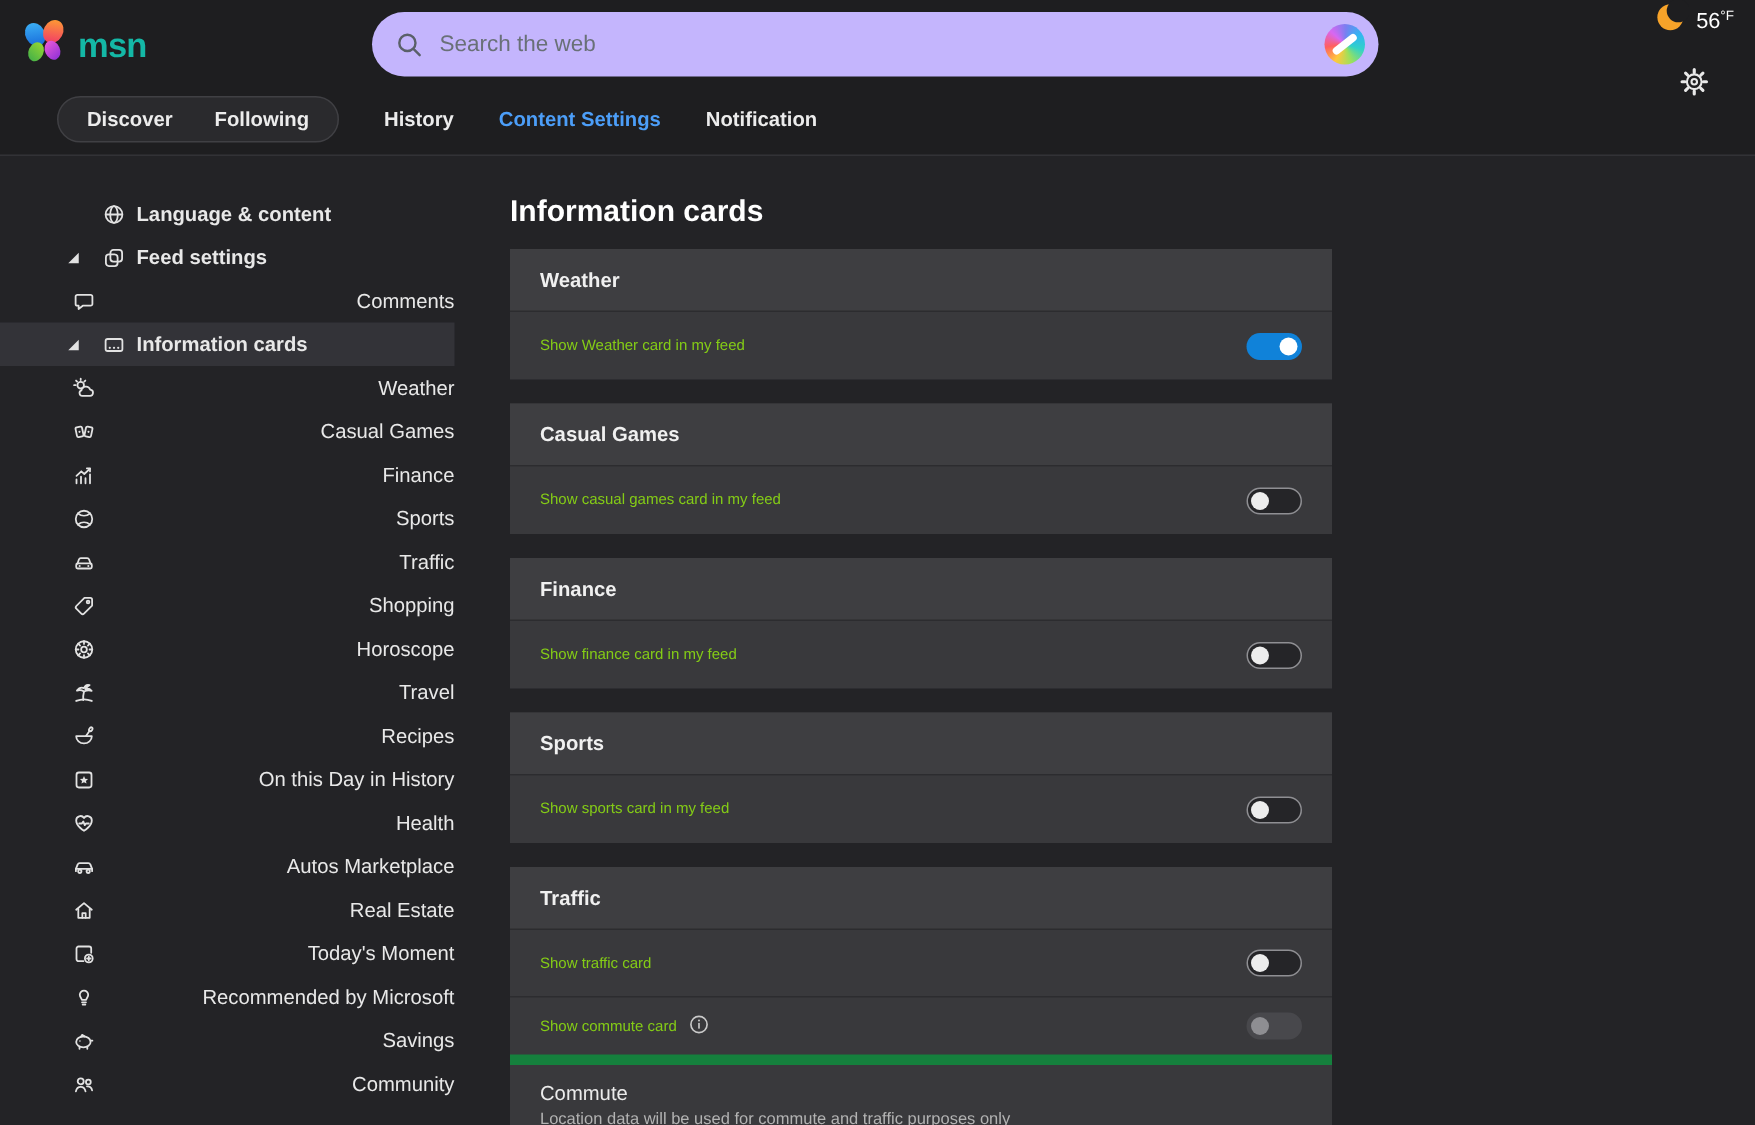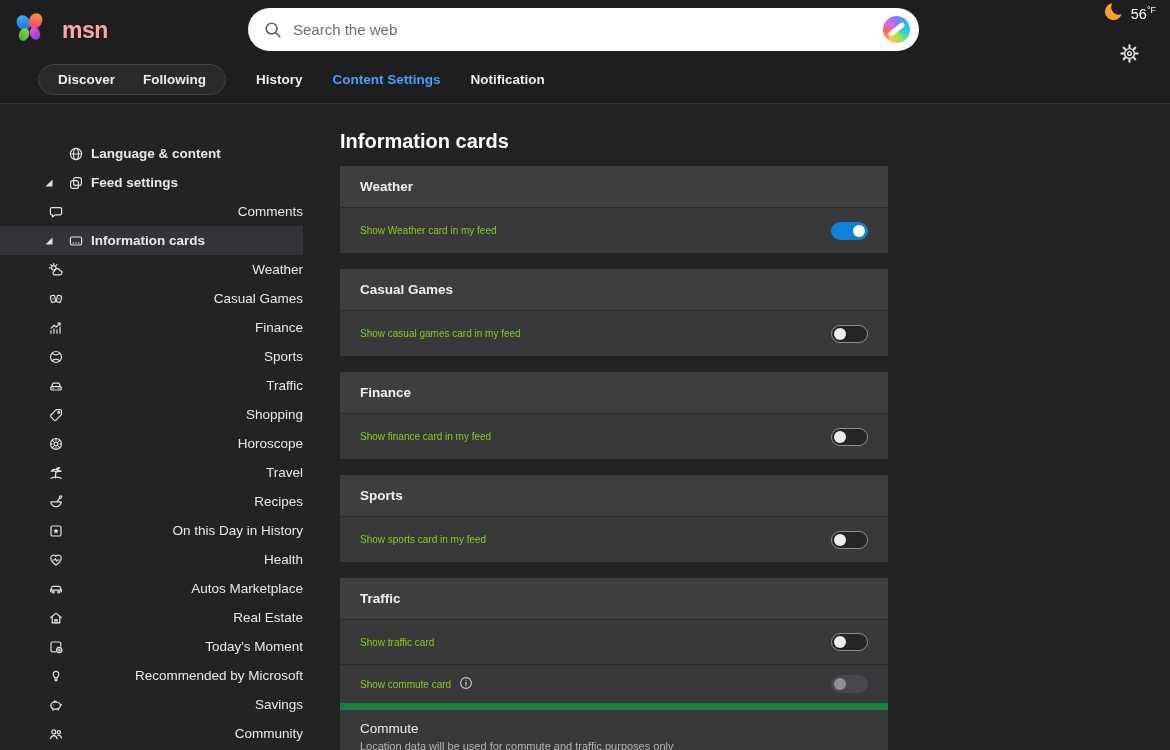--- a/index.html
+++ b/index.html
@@ -14,24 +14,24 @@
   .topbar { position:absolute; top:0; left:0; right:0; height:103px; background:#1e1e20; }
   .divider { position:absolute; top:103px; left:0; right:0; height:1px; background:#323236; }
 
   .logo { position:absolute; left:16px; top:13px; display:flex; align-items:center; cursor:pointer; }
   .butterfly { position:relative; width:32px; height:34px; }
   .petal { position:absolute; border-radius:50%; }
   .petal.blue   { left:1px;  top:2px;  width:13px; height:16px; background:linear-gradient(200deg,#3fb6f7,#1464d8); transform:rotate(-28deg); }
   .petal.orange { left:13px; top:0;    width:13px; height:16px; background:linear-gradient(160deg,#ffa32e,#f0326e); transform:rotate(28deg); }
   .petal.green  { left:3px;  top:15px; width:10px; height:13px; background:linear-gradient(20deg,#3fae49,#9ad932); transform:rotate(24deg); }
   .petal.purple { left:14px; top:14px; width:10px; height:13px; background:linear-gradient(340deg,#8b2fd6,#ef5cd8); transform:rotate(-24deg); }
-  .logo-text { color:#fca5a5; font-size:23px; font-weight:700; letter-spacing:-0.5px; margin-left:14px; }
+  .logo-text { color:#14b8a6; font-size:23px; font-weight:700; letter-spacing:-0.5px; margin-left:4px; }
 
   .searchbar { position:absolute; left:248px; top:8px; width:671px; height:43px;
-    background:#ffffff; border-radius:22px; display:flex; align-items:center; padding:0 9px 0 15px; }
+    background:#c4b5fd; border-radius:22px; display:flex; align-items:center; padding:0 9px 0 15px; }
   .searchbar input { flex:1; border:none; outline:none; font-size:15px; color:#333;
     font-family:"Liberation Sans", sans-serif; margin-left:10px; background:transparent; }
   .searchbar input::placeholder { color:#697077; }
   .copilot { width:27px; height:27px; border-radius:50%; position:relative; overflow:hidden;
     background:conic-gradient(from 210deg,#ffc83d,#ff5f5f,#d867f1,#7a7ff1,#31b4f2,#31d2c8,#9be15d,#ffc83d); cursor:pointer; }
   .copilot::after { content:''; position:absolute; left:4px; top:11px; width:19px; height:5px;
     background:#fff; border-radius:3px; transform:rotate(-38deg); }
 
   .topright { position:absolute; right:14px; top:0; height:58px; display:flex; align-items:center; gap:16px;flex-direction:column; }
   .weather-chip { display:flex; align-items:center; gap:5px; cursor:pointer; }
@@ -42,21 +42,21 @@
     background:radial-gradient(circle at 45% 35%, #a8b6c8 0 16%, #5c728c 42%, #2e4258 72%, #1b2a3a); }
 
   
   .nav { position:absolute; top:64px; left:38px; display:flex; align-items:center; gap:30px; }
   .nav-pill { display:flex; align-items:center; gap:28px; height:31px; padding:0 19px;
     background:#2a2a2d; border:1px solid #404044; border-radius:17px; }
   .tab { font-size:13.5px; font-weight:600; color:#ececec; cursor:pointer; white-space:nowrap; }
   .tab.active { color:#4c9ef8; font-weight:700; }
 
   
-  .sidebar { position:absolute; top:119px; left:0; width:308px; bottom:0; padding-top:20px; }
+  .sidebar { position:absolute; top:108px; left:0; width:308px; bottom:0; padding-top:20px; }
   .s-item { display:flex; align-items:center; height:29px; width:303px; cursor:pointer; font-size:13.5px; color:#e8e8e8; }
   .s-item.l0 { padding-left:44px; }
   .s-item.l1 { padding-left:48px;justify-content:space-between; }
   .s-item.selected { background:#333338; }
   .caret { width:24px; display:flex; align-items:center; flex:none; }
   .s-icon { width:16px; height:16px; margin-right:7px; display:flex; align-items:center; justify-content:center; flex:none; }
   .s-label { white-space:nowrap; }
   .l0 .s-label { font-weight:600; }
   .icn { stroke:#e2e2e2; fill:none; stroke-width:1.2; stroke-linecap:round; stroke-linejoin:round; }
   .icn .fil { fill:#e2e2e2; stroke:none; }

